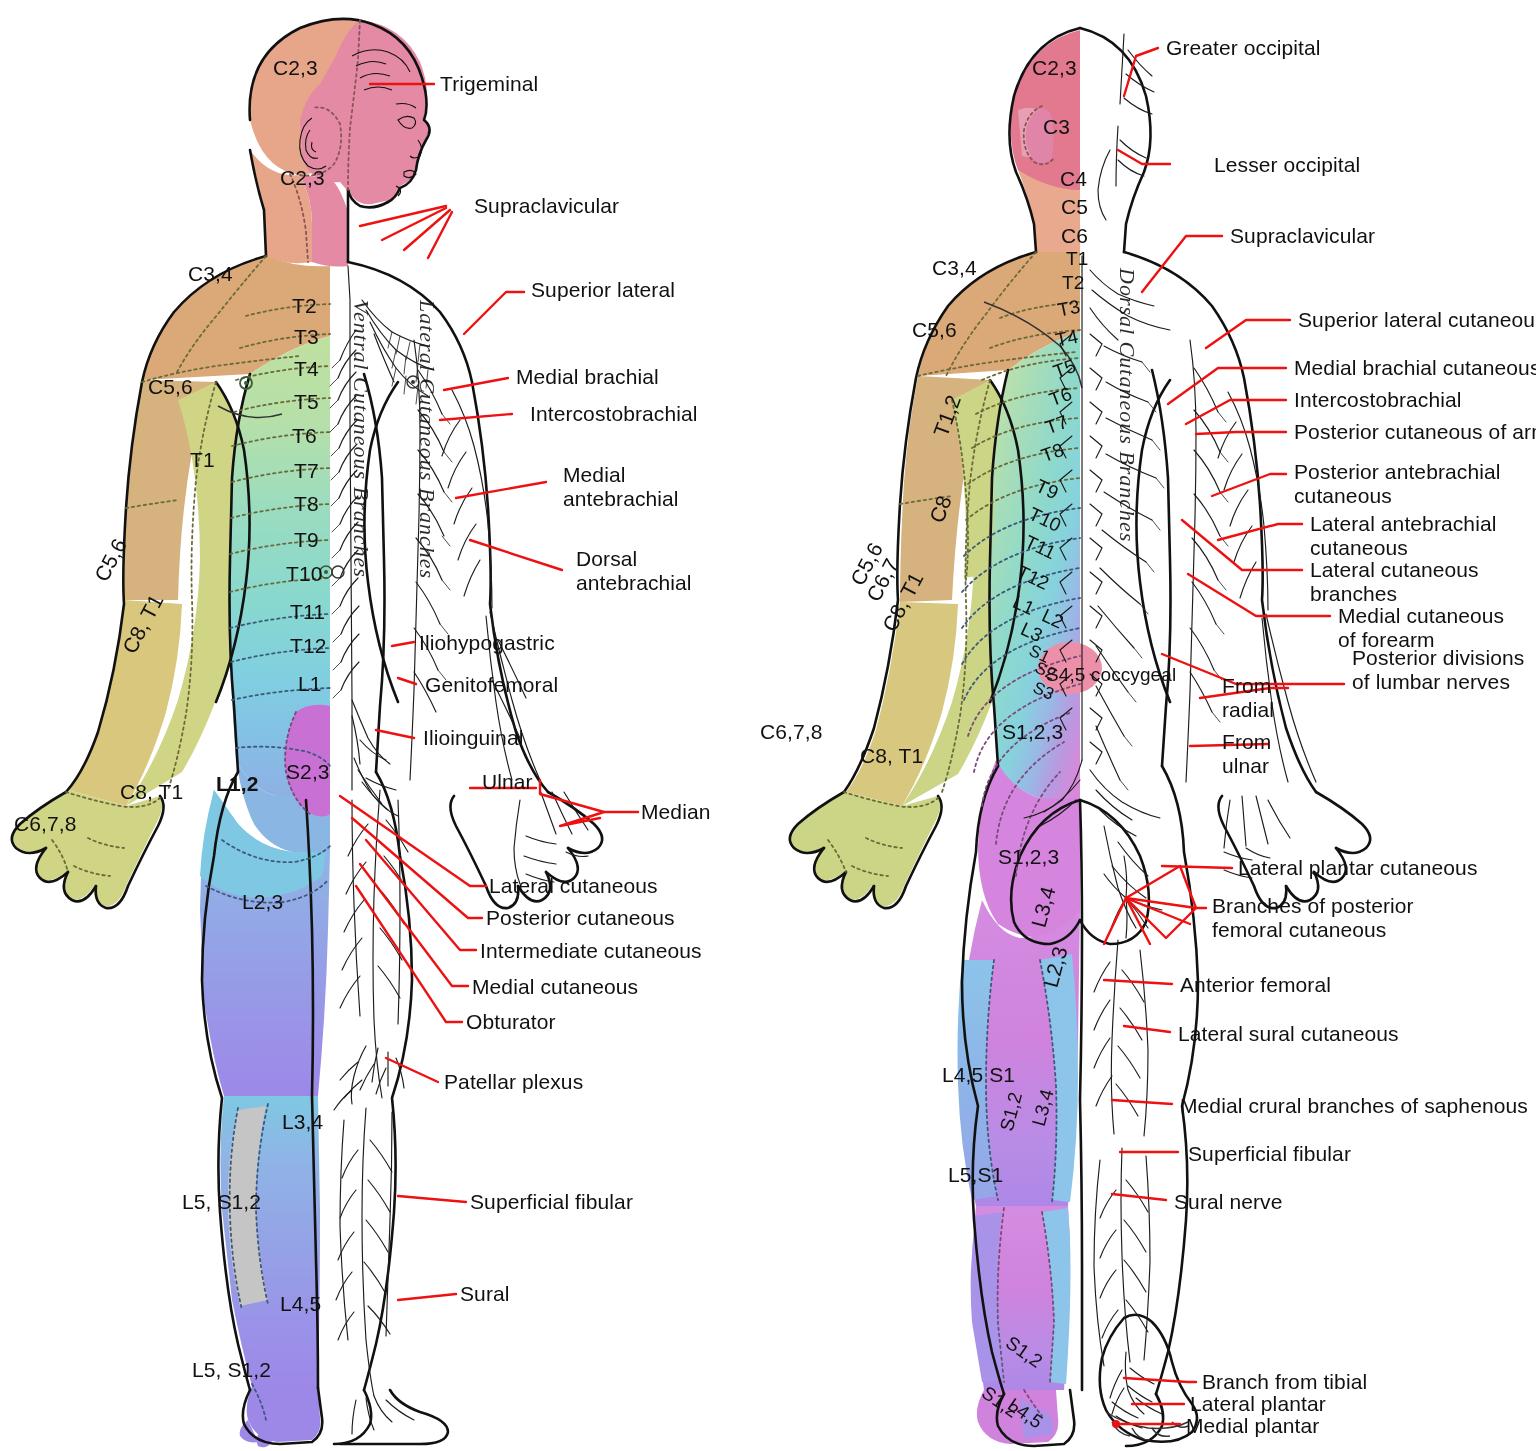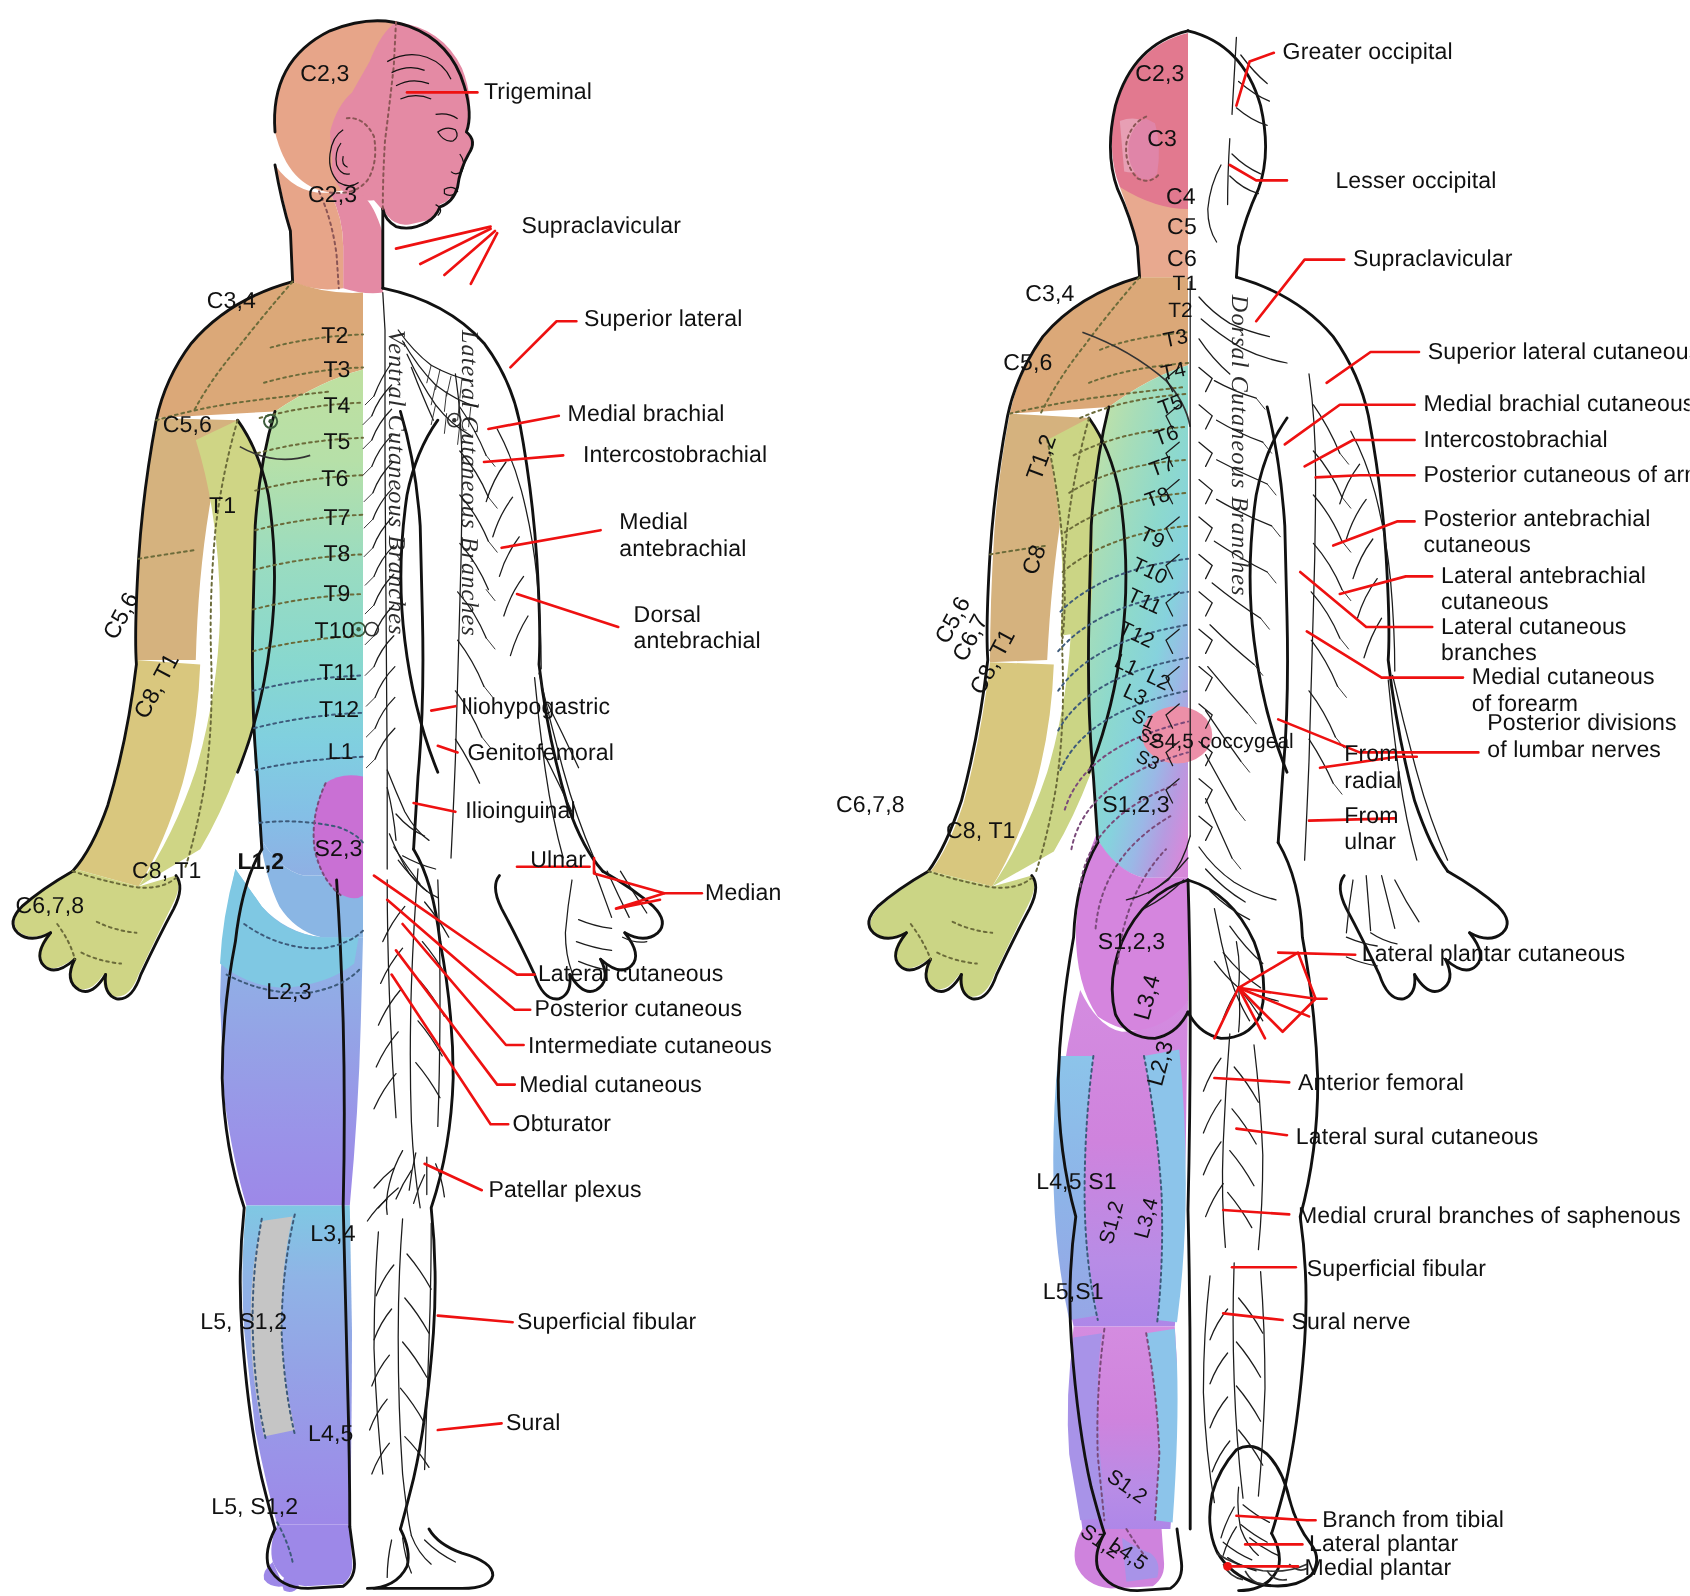--- a/index.html
+++ b/index.html
@@ -690,20 +690,22 @@
 branches</div>
 <div class="lbl callout" style="left:1338px;top:604px;white-space:pre-line;">Medial cutaneous
 of forearm</div>
 <div class="lbl callout" style="left:1352px;top:646px;white-space:pre-line;">Posterior divisions
 of lumbar nerves</div>
 <div class="lbl callout" style="left:1222px;top:674px;white-space:pre-line;">From
 radial</div>
 <div class="lbl callout" style="left:1222px;top:730px;white-space:pre-line;">From
 ulnar</div>
 <div class="lbl callout" style="left:1238px;top:856px;">Lateral plantar cutaneous</div>
+<div class="lbl callout" style="left:1212px;top:894px;white-space:pre-line;">Branches of posterior
+femoral cutaneous</div>
 <div class="lbl callout" style="left:1180px;top:973px;">Anterior femoral</div>
 <div class="lbl callout" style="left:1178px;top:1022px;text-align:center;">Lateral sural cutaneous</div>
 <div class="lbl callout" style="left:1180px;top:1094px;">Medial crural branches of saphenous</div>
 <div class="lbl callout" style="left:1188px;top:1142px;">Superficial fibular</div>
 <div class="lbl callout" style="left:1174px;top:1190px;">Sural nerve</div>
 <div class="lbl callout" style="left:1202px;top:1370px;">Branch from tibial</div>
 <div class="lbl callout" style="left:1190px;top:1392px;">Lateral plantar</div>
 <div class="lbl callout" style="left:1186px;top:1414px;">Medial plantar</div>
 
 </div>

